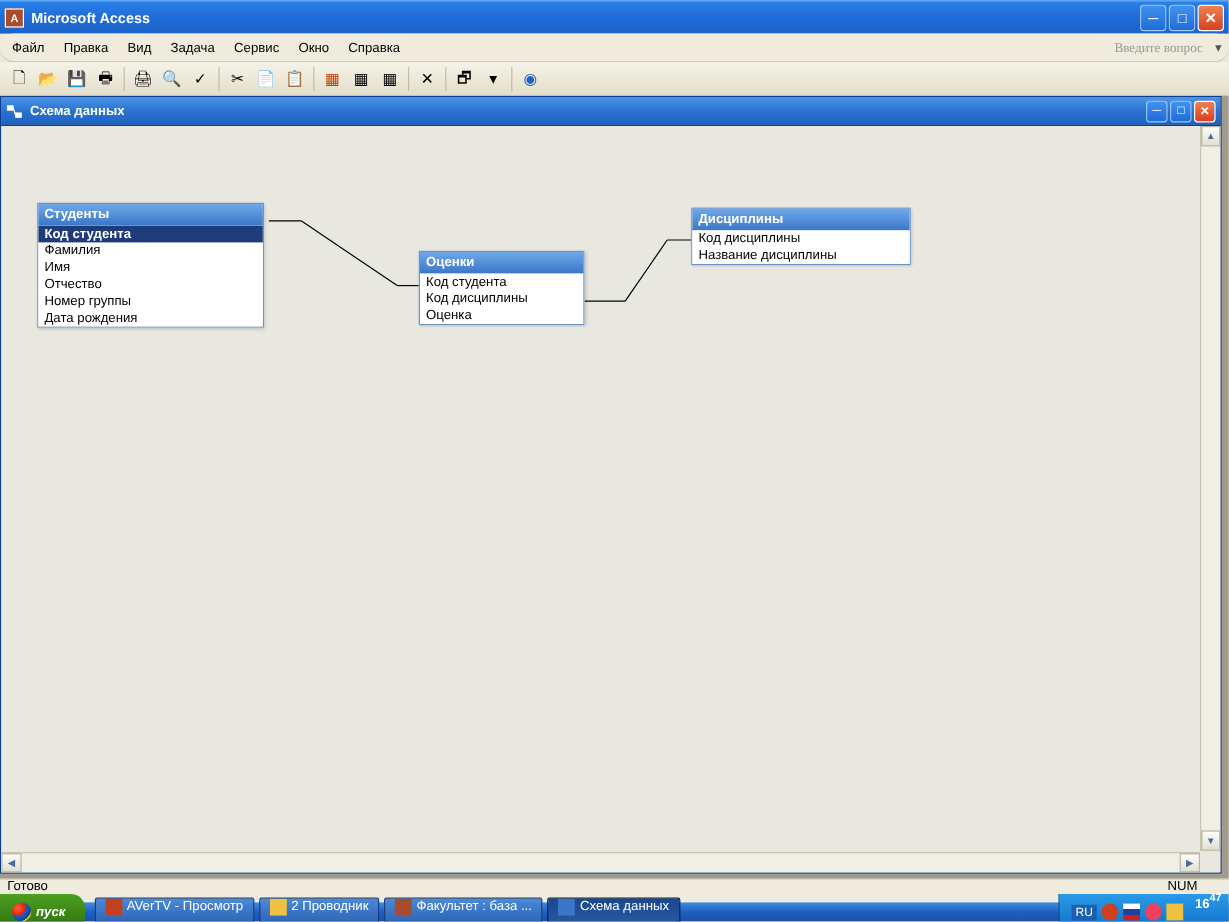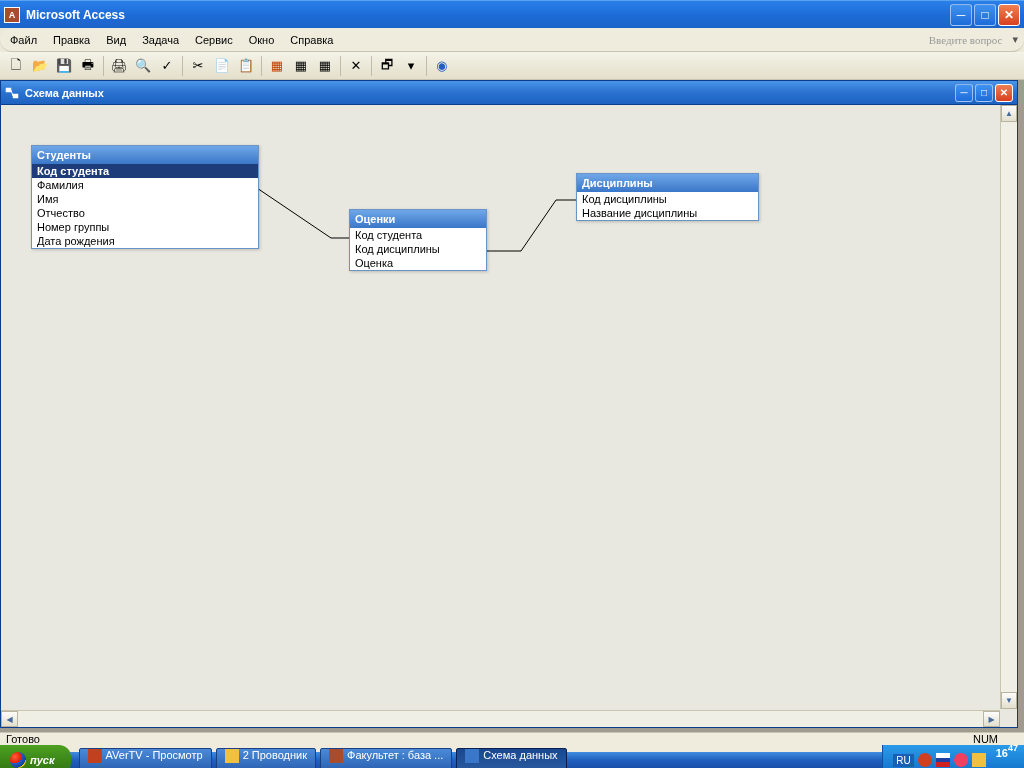--- a/index.html
+++ b/index.html
@@ -149,21 +149,21 @@
 
       <svg class="rel-svg">
         <line x1="223" y1="79" x2="250" y2="79"></line>
         <line x1="250" y1="79" x2="330" y2="133"></line>
         <line x1="330" y1="133" x2="348" y2="133"></line>
         <line x1="486" y1="146" x2="520" y2="146"></line>
         <line x1="520" y1="146" x2="555" y2="95"></line>
         <line x1="555" y1="95" x2="575" y2="95"></line>
       </svg>
 
-      <div class="table-box" style="left:30px; top:40px; width:228px;">
+      <div class="table-box" style="left:30px; top:64px; width:189px;">
         <div class="table-header">Студенты</div>
         <div class="table-fields">
           <div class="field-row pk">Код студента</div>
           <div class="field-row">Фамилия</div>
           <div class="field-row">Имя</div>
           <div class="field-row">Отчество</div>
           <div class="field-row">Номер группы</div>
           <div class="field-row">Дата рождения</div>
         </div>
       </div>

